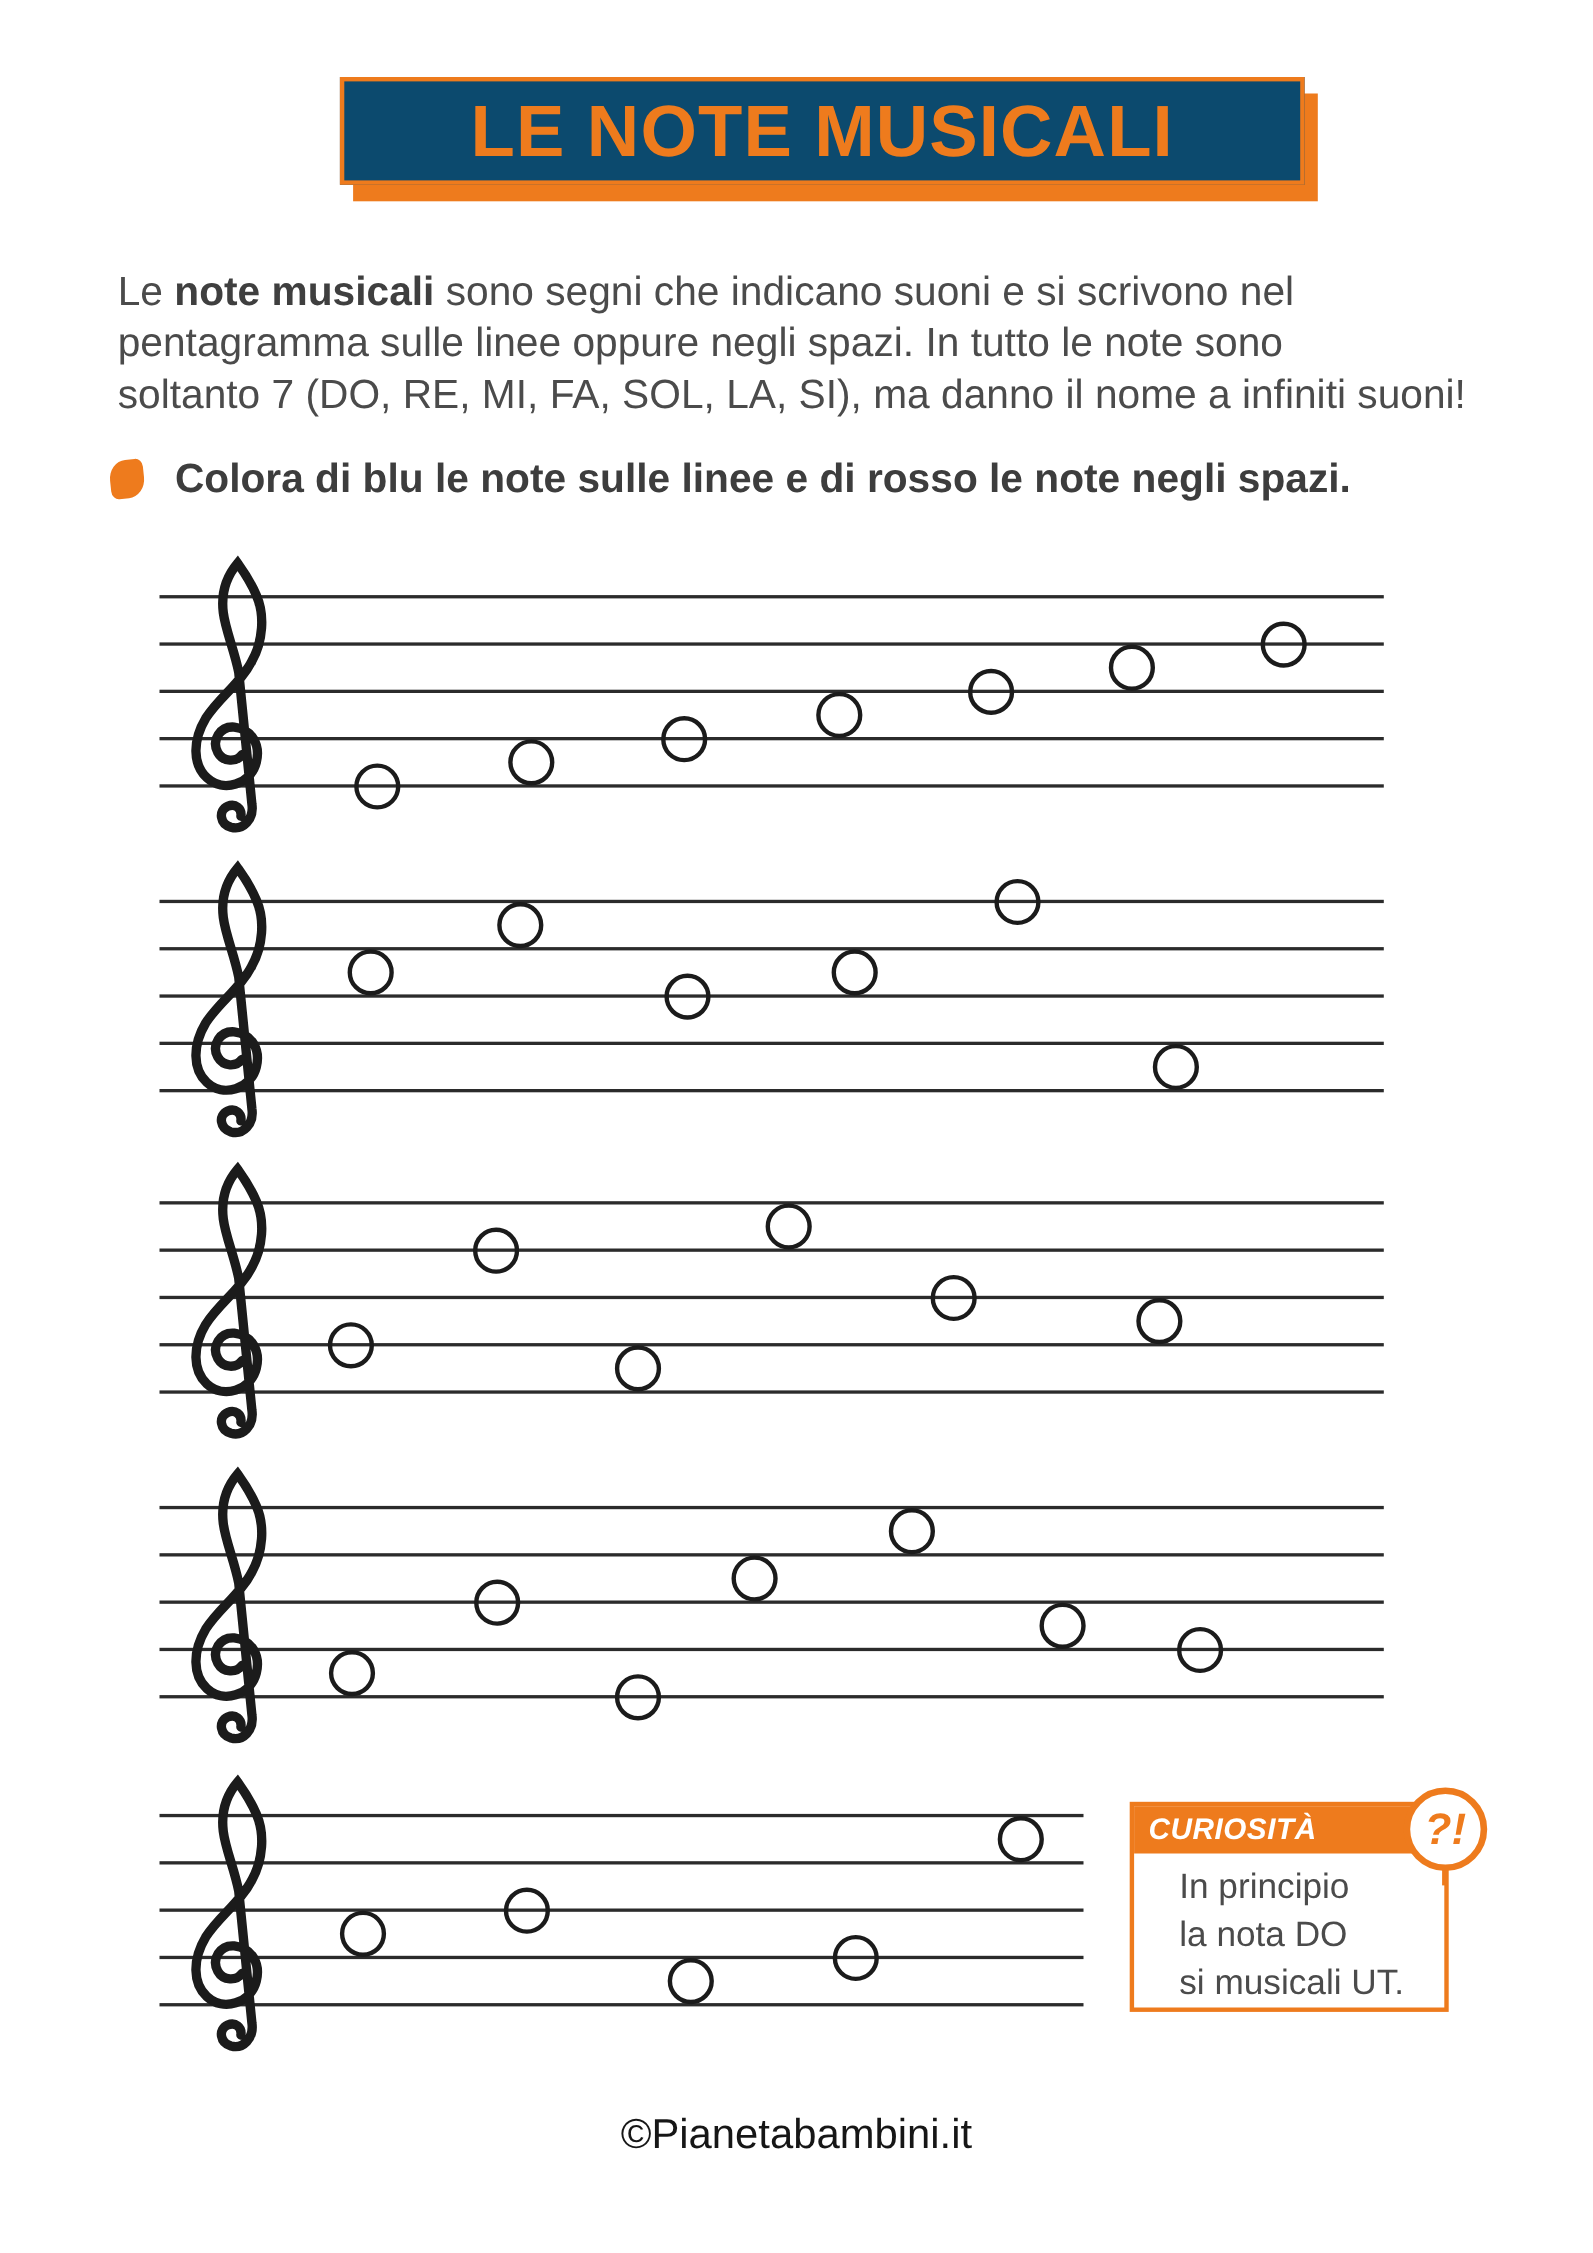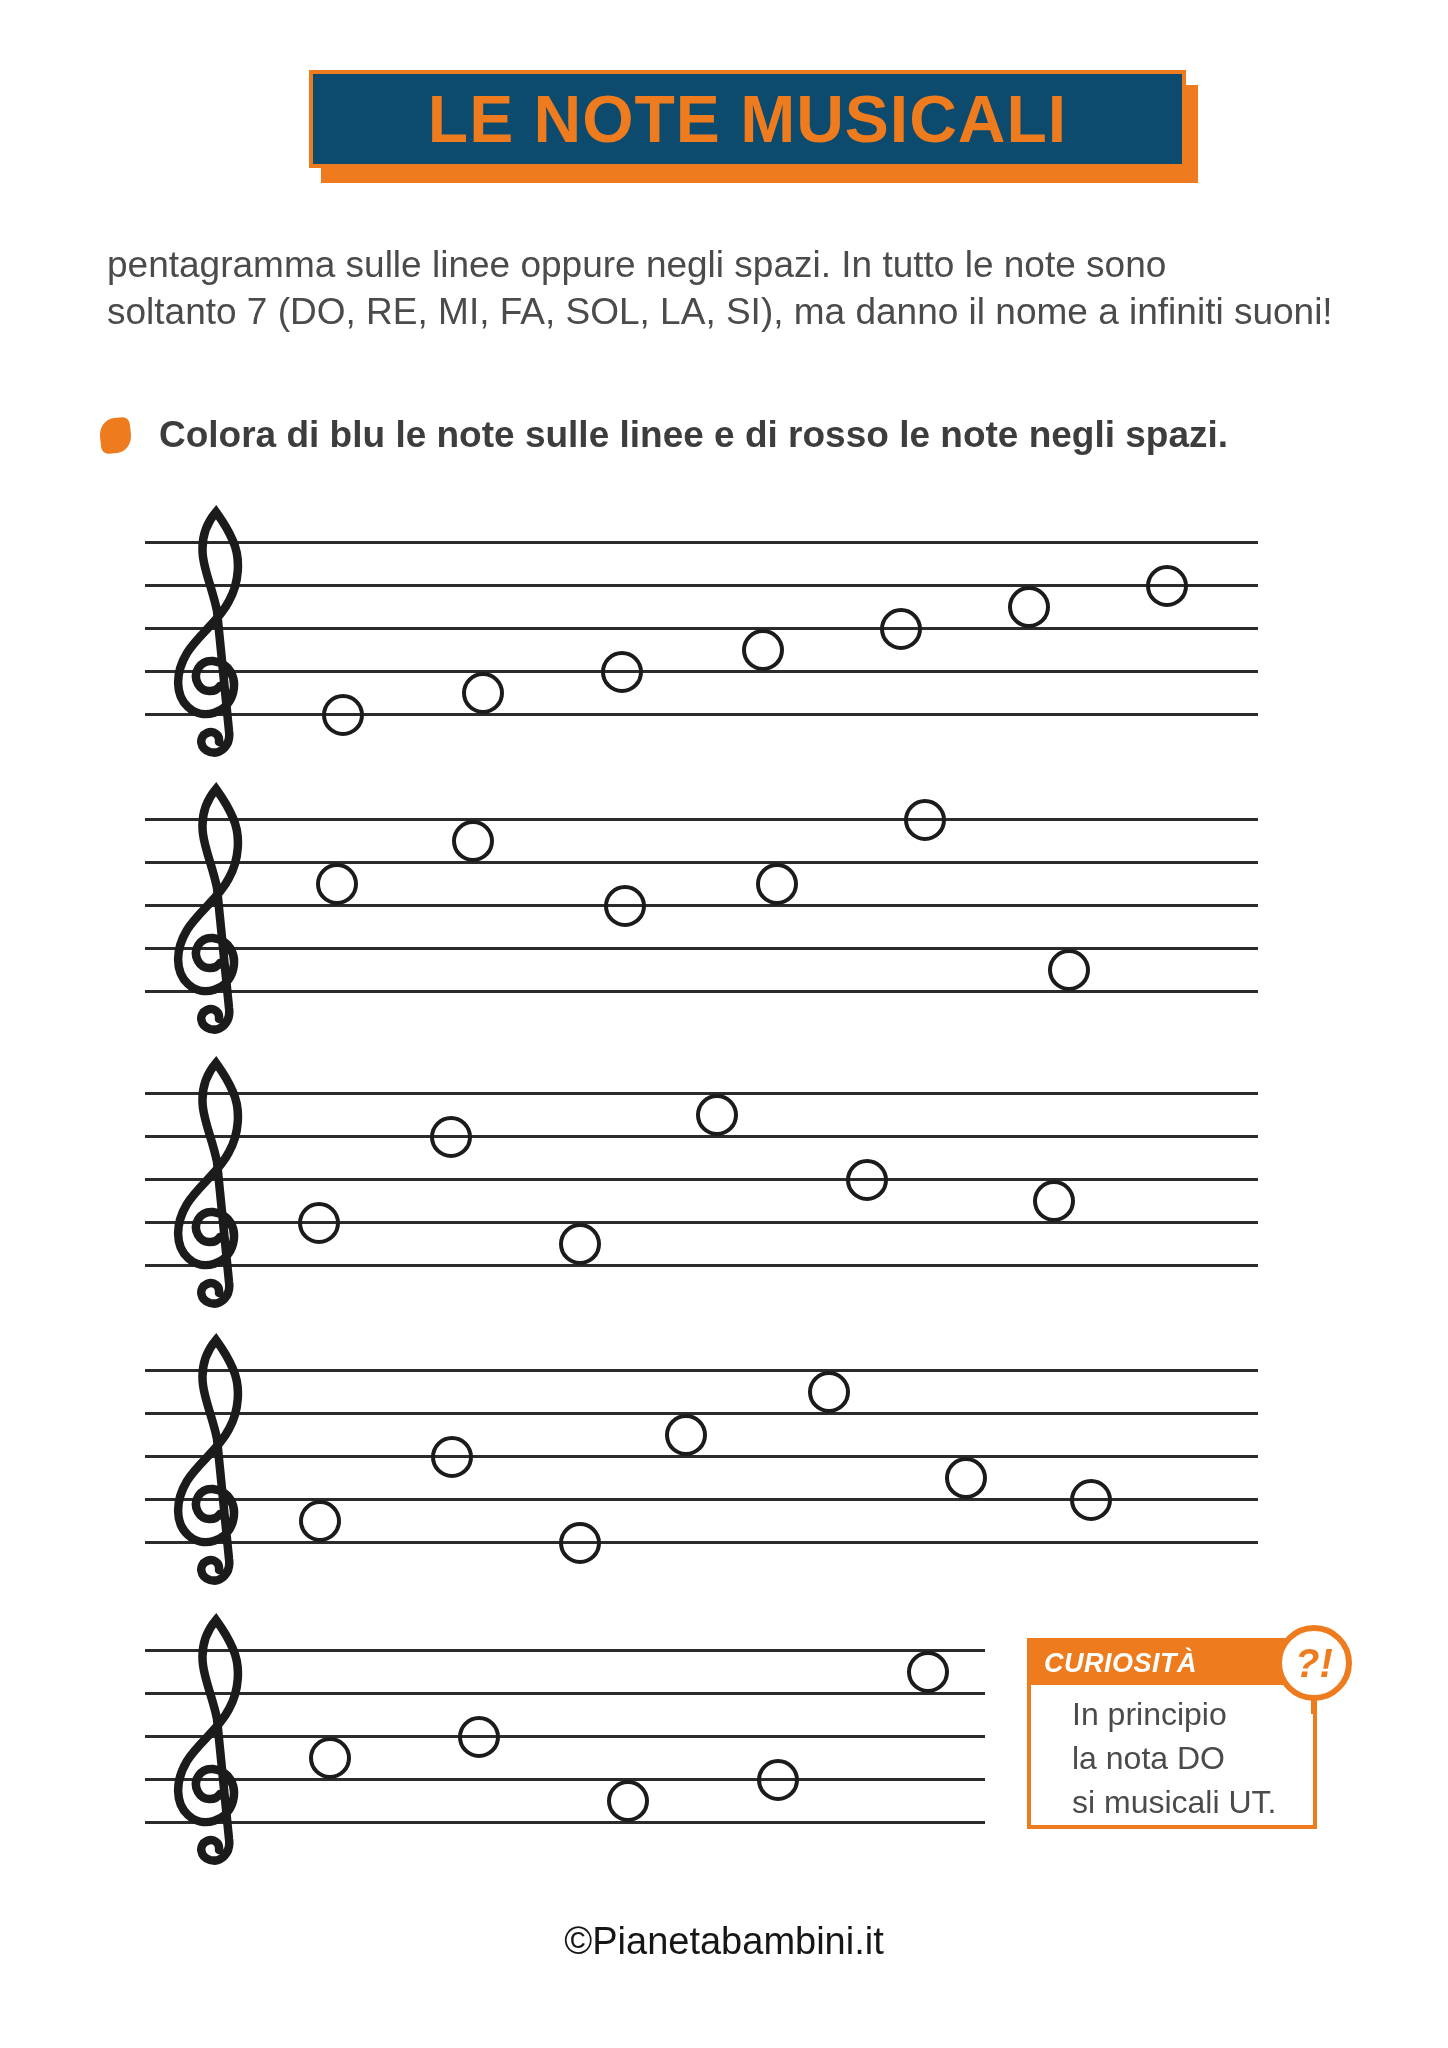--- a/index.html
+++ b/index.html
@@ -51,20 +51,21 @@
     color:#161616;font-size:38px;}
 </style>
 </head>
 <body>
 
 <div class="title-box">
   <div class="title-text">LE NOTE MUSICALI</div>
 </div>
 
 <div class="intro">
+  <div class="iline"><span>Le </span><b>note musicali</b><span> sono segni che indicano suoni e si scrivono nel</span></div>
   <div class="iline">pentagramma sulle linee oppure negli spazi. In tutto le note sono</div>
   <div class="iline">soltanto 7 (DO, RE, MI, FA, SOL, LA, SI), ma danno il nome a infiniti suoni!</div>
 </div>
 
 <div class="instruction">
   <div class="blob-icon"></div>
   <div class="instruction-text">Colora di blu le note sulle linee e di rosso le note negli spazi.</div>
 </div>
 
 <div class="staff" style="top:541px">

